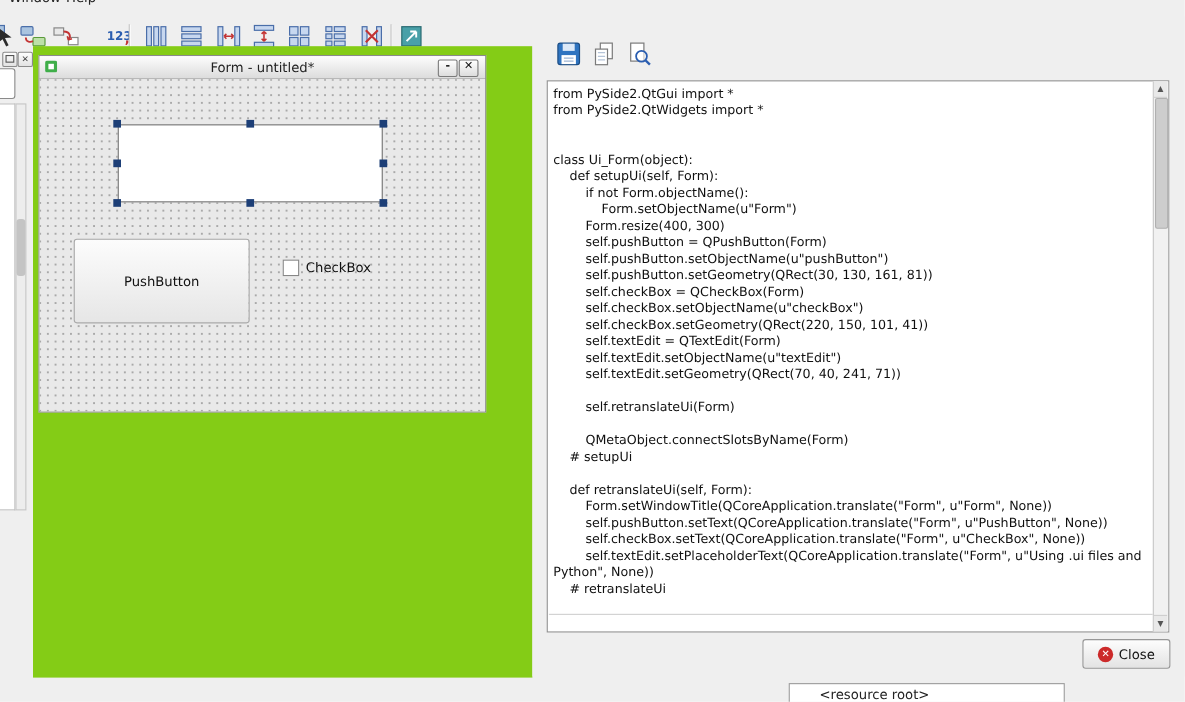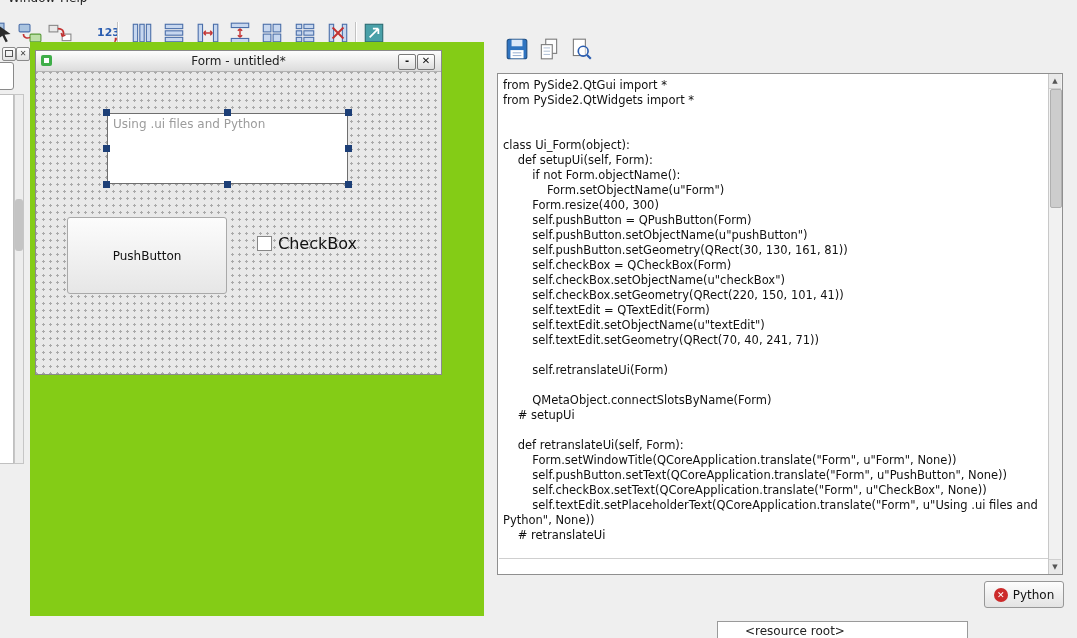--- a/index.html
+++ b/index.html
@@ -46,21 +46,21 @@
   .te-placeholder{display:block;padding:3px 5px;color:#9c9c9c;font-size:12px;}
   .handle{position:absolute;width:7px;height:7px;background:#1d3f77;}
   .h-nw{left:-5px;top:-5px;} .h-n{left:50%;margin-left:-4px;top:-5px;} .h-ne{right:-5px;top:-5px;}
   .h-w{left:-5px;top:50%;margin-top:-4px;} .h-e{right:-5px;top:50%;margin-top:-4px;}
   .h-sw{left:-5px;bottom:-5px;} .h-s{left:50%;margin-left:-4px;bottom:-5px;} .h-se{right:-5px;bottom:-5px;}
   .pushbutton-widget{position:absolute;left:31px;top:133px;width:158px;height:75px;
     background:linear-gradient(#fcfcfc,#e6e6e6);border:1px solid #a9a9a9;border-radius:3px;
     display:flex;align-items:center;justify-content:center;font-size:12px;color:#111;margin-top:12px;}
   .checkbox-widget{position:absolute;left:221px;top:164px;height:14px;display:flex;align-items:center;gap:6px;}
   .cb-box{width:13px;height:13px;background:#fff;border:1px solid #878787;}
-  .cb-label{font-size:16px;color:#111;}
+  .cb-label{font-size:12px;color:#111;}
   
   .code-dialog{position:absolute;left:484px;top:15px;width:595px;height:600px;background:#efefef;}
   .dlg-icon{position:absolute;top:22px;width:24px;height:24px;}
   .code-area{position:absolute;left:13px;top:58px;width:566px;height:502px;background:#fff;
     border:1px solid #8f8f8f;box-sizing:border-box;}
   .code-pre{margin:0;padding:4px 0 0 5px;width:545px;font-family:"DejaVu Sans", sans-serif;
     font-size:11.5px;line-height:15px;white-space:pre-wrap;word-wrap:break-word;color:#101010;}
   .hline{position:absolute;left:1px;right:14px;bottom:15px;border-top:1px solid #cfcfcf;}
   .vscroll{position:absolute;top:0;right:0;width:13px;height:100%;background:#f1f1f1;border-left:1px solid #c8c8c8;}
   .vs-btn{position:absolute;left:0;width:12px;height:14px;background:#e9e9e9;text-align:center;
@@ -213,21 +213,20 @@
               <rect width="11" height="11" rx="2" fill="#3fae49"></rect>
               <rect x="3" y="3" width="5" height="5" fill="#fff"></rect>
             </svg>
         </span>
         <span class="form-title">Form - untitled*</span>
         <span class="tbar-btn btn-min">-</span>
         <span class="tbar-btn btn-close">✕</span>
       </div>
       <div class="form-canvas">
         <div class="textedit-widget">
-          <span class="te-placeholder">Using .ui files and Python</span>
           <span class="handle h-nw"></span>
           <span class="handle h-n"></span>
           <span class="handle h-ne"></span>
           <span class="handle h-w"></span>
           <span class="handle h-e"></span>
           <span class="handle h-sw"></span>
           <span class="handle h-s"></span>
           <span class="handle h-se"></span>
         </div>
         <div class="pushbutton-widget">PushButton</div>
@@ -300,21 +299,21 @@
       <div class="hline"></div>
       <div class="vscroll">
         <div class="vs-btn vs-up">▲</div>
         <div class="vs-thumb"></div>
         <div class="vs-btn vs-down">▼</div>
       </div>
     </div>
 
     <div class="close-btn">
       <span class="close-x">✕</span>
-      <span>Python</span>
+      <span>Close</span>
     </div>
   </div>
 
   <div class="resource-panel">
     <span>&lt;resource root&gt;</span>
   </div>
 
 </div>
 
 </body></html>

